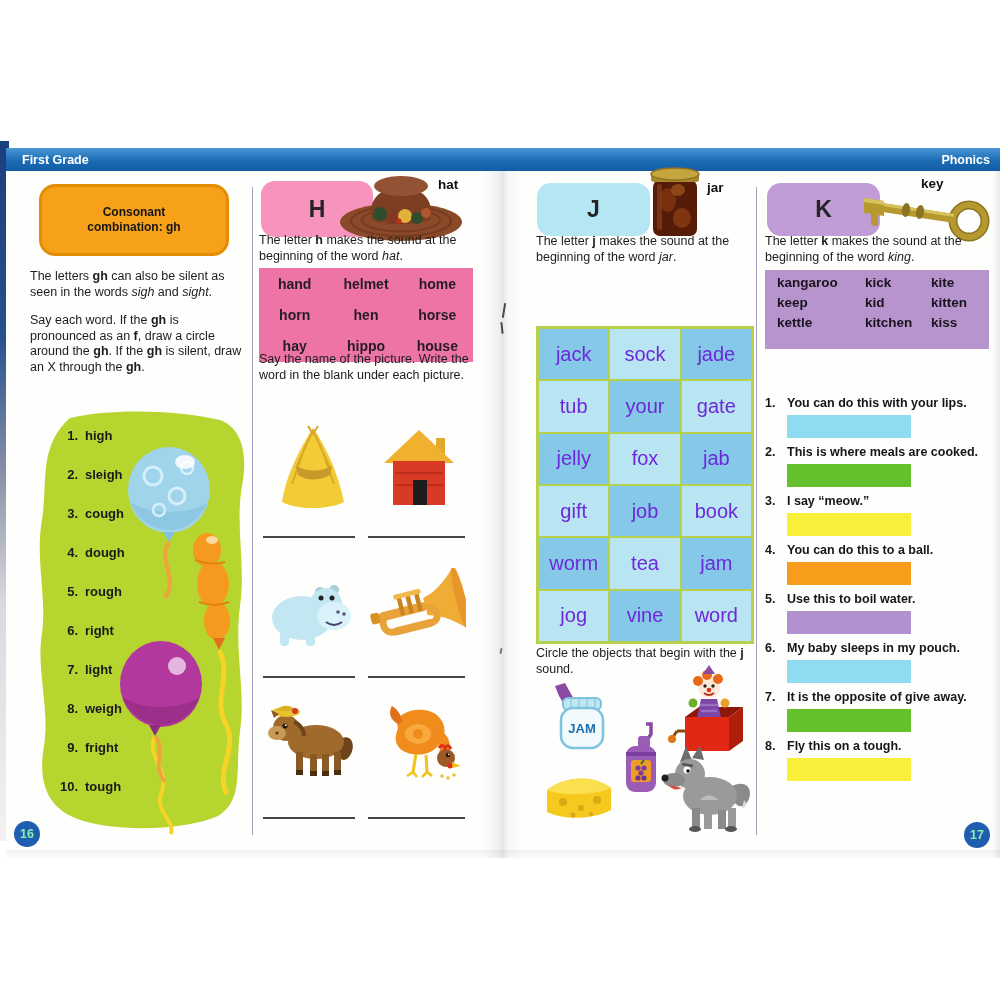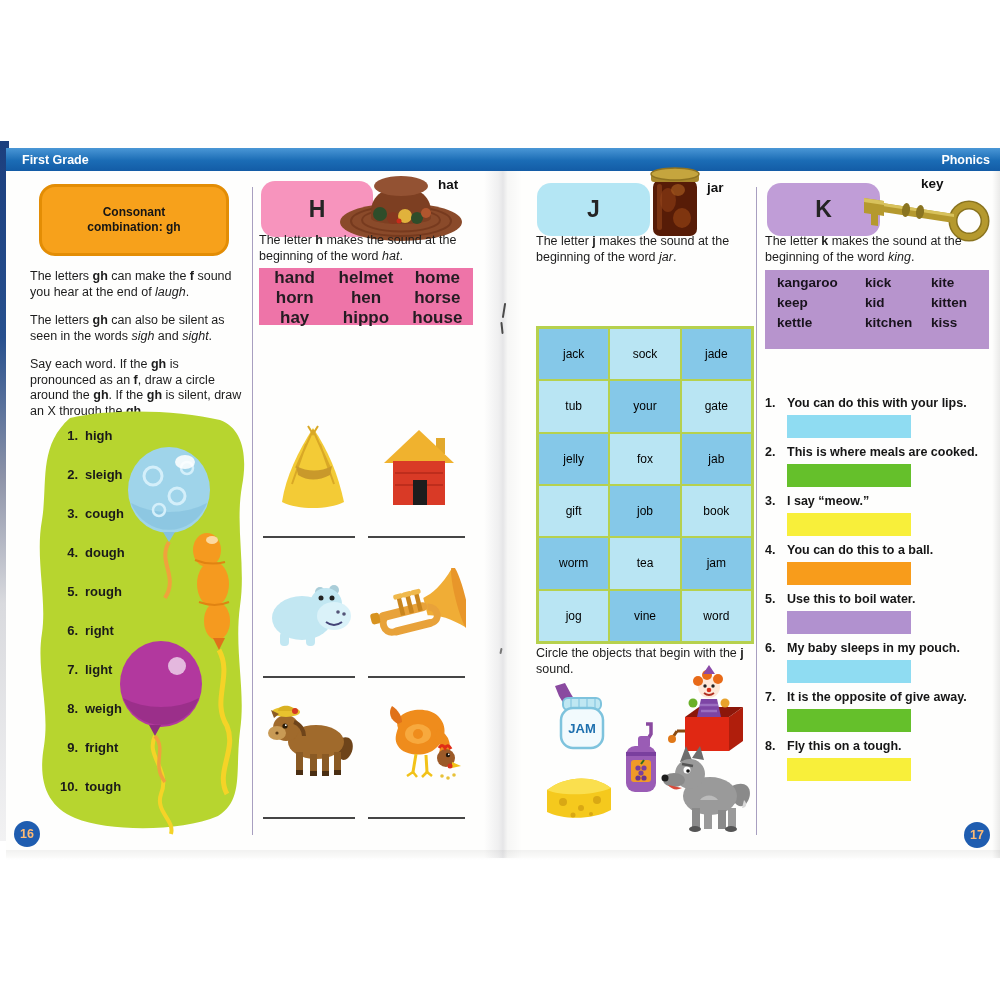--- a/index.html
+++ b/index.html
@@ -19,21 +19,21 @@
   .right-edge-shade{position:absolute;left:992px;top:171px;width:8px;height:687px;
     background:linear-gradient(90deg,rgba(0,0,0,0),rgba(0,0,0,0.08));}
   .vrule{position:absolute;top:187px;height:648px;width:1px;background:#a89fc0;}
   #vrule1{left:252px;} #vrule2{left:756px;}
   .spine{position:absolute;left:484px;top:171px;width:38px;height:687px;
     background:linear-gradient(90deg,rgba(0,0,0,0) 0%,rgba(110,110,125,0.10) 38%,rgba(110,110,125,0.17) 50%,rgba(0,0,0,0.03) 62%,rgba(0,0,0,0) 100%);}
   .spine-mark{position:absolute;background:#4a4a4a;border-radius:2px;}
   #smark1{left:503px;top:303px;width:2px;height:15px;transform:rotate(9deg);}
   #smark2{left:501px;top:322px;width:2px;height:12px;transform:rotate(-6deg);}
   #smark3{left:500px;top:648px;width:2px;height:6px;transform:rotate(12deg);background:#777;}
-  .pageno{position:absolute;width:26px;height:26px;border-radius:50%;background:#1f5db0;color:#fdba74;
+  .pageno{position:absolute;width:26px;height:26px;border-radius:50%;background:#1f5db0;color:#86efac;
     font-weight:bold;font-size:12.5px;display:flex;align-items:center;justify-content:center;}
   #p16{left:14px;top:821px;} #p17{left:964px;top:822px;}
   
   .para{font-size:12.5px;line-height:1.24;color:#1c1c1c;}
   .b{font-weight:bold;} .i{font-style:italic;}
   
   .gh-title{position:absolute;left:39px;top:184px;width:184px;height:66px;background:#f7a11b;
     border:3px solid #e38d05;border-radius:16px;display:flex;flex-direction:column;align-items:center;
     justify-content:center;font-weight:bold;font-size:12px;color:#151515;line-height:1.25;}
   .gh-paras{position:absolute;left:30px;top:269px;width:218px;}
@@ -44,36 +44,36 @@
   .gh-item{display:flex;}
   .gh-item .num{width:26px;text-align:right;margin-right:7px;}
   .balloons{position:absolute;left:115px;top:438px;}
   
   .h-box{position:absolute;left:261px;top:181px;width:112px;height:56px;background:#f794bd;
     border-radius:14px;display:flex;align-items:center;justify-content:center;
     font-weight:bold;font-size:23px;color:#242424;}
   .img-label{position:absolute;font-weight:bold;font-size:13.5px;color:#111;}
   #hat-label{left:438px;top:177px;} #jar-label{left:707px;top:180px;} #key-label{left:921px;top:176px;}
   .h-intro{position:absolute;left:259px;top:233px;width:224px;}
-  .h-table{position:absolute;left:259px;top:268px;width:214px;height:57px;background:#ee74a8;
+  .h-table{position:absolute;left:259px;top:268px;width:214px;height:94px;background:#ee74a8;
     display:grid;grid-template-columns:1fr 1fr 1fr;grid-template-rows:1fr 1fr 1fr;
-    align-items:center;justify-items:center;font-weight:bold;font-size:17px;color:#241c22;}
+    align-items:center;justify-items:center;font-weight:bold;font-size:14px;color:#241c22;}
   .h-instr{position:absolute;left:259px;top:352px;width:224px;}
   .blank{position:absolute;height:2px;background:#454545;}
   
   .j-box{position:absolute;left:537px;top:183px;width:113px;height:53px;background:#b4e6f4;
     border-radius:14px;display:flex;align-items:center;justify-content:center;
     font-weight:bold;font-size:23px;color:#242424;}
   .j-intro{position:absolute;left:536px;top:234px;width:222px;}
   .j-instr1{position:absolute;left:536px;top:276px;width:222px;}
   .j-grid{position:absolute;left:536px;top:326px;width:214px;height:314px;
     display:grid;grid-template-columns:1fr 1fr 1fr;grid-template-rows:repeat(6,1fr);
     border:2px solid #b6d14e;}
   .j-grid .jcell{border:1px solid #b6d14e;display:flex;align-items:center;justify-content:center;
-    font-size:12px;color:#000000;}
+    font-size:20px;color:#6d28d9;}
   .j-grid .jcell:nth-child(odd){background:#85c8e8;}
   .j-grid .jcell:nth-child(even){background:#b9e5f3;}
   .j-instr2{position:absolute;left:536px;top:646px;width:222px;}
   
   .k-box{position:absolute;left:767px;top:183px;width:113px;height:53px;background:#c09dd7;
     border-radius:14px;display:flex;align-items:center;justify-content:center;
     font-weight:bold;font-size:23px;color:#242424;}
   .k-intro{position:absolute;left:765px;top:234px;width:230px;}
   .k-bank{position:absolute;left:765px;top:270px;width:224px;height:79px;background:#b794cd;
     display:grid;grid-template-columns:88px 66px 1fr;grid-template-rows:1fr 1fr 1fr;
@@ -109,21 +109,20 @@
   <div class="spine-mark" id="smark1"></div>
   <div class="spine-mark" id="smark2"></div>
   <div class="spine-mark" id="smark3"></div>
 
   <div class="gh-title">
     <span>Consonant</span>
     <span>combination: gh</span>
   </div>
 
   <div class="gh-paras">
-    <p class="para"><span>The letters </span><span class="b">gh</span><span> can make the </span><span class="b">f</span><span> sound you hear at the end of </span><span class="i">laugh</span><span>.</span></p>
     <p class="para"><span>The letters </span><span class="b">gh</span><span> can also be silent as seen in the words </span><span class="i">sigh</span><span> and </span><span class="i">sight</span><span>.</span></p>
     <p class="para"><span>Say each word. If the </span><span class="b">gh</span><span> is pronounced as an </span><span class="b">f</span><span>, draw a circle around the </span><span class="b">gh</span><span>. If the </span><span class="b">gh</span><span> is silent, draw an X through the </span><span class="b">gh</span><span>.</span></p>
   </div>
 
   <svg class="gh-blob" viewBox="0 0 224 432">
     <path d="M42,12 C82,2 152,4 192,14 C214,22 220,48 214,80 C207,120 218,160 212,200
              C206,245 218,285 212,325 C207,365 216,394 190,410 C152,426 82,426 47,412
              C18,400 10,374 16,340 C22,302 8,264 14,227 C19,192 7,152 14,114 C20,77 10,40 42,12 Z" fill="#b7d52f"></path>
   </svg>
 
@@ -231,20 +230,21 @@
     <span>helmet</span>
     <span>home</span>
     <span>horn</span>
     <span>hen</span>
     <span>horse</span>
     <span>hay</span>
     <span>hippo</span>
     <span>house</span>
   </div>
 
+  <div class="h-instr para">Say the name of the picture. Write the word in the blank under each picture.</div>
 
   <svg class="abs" style="left:278px;top:424px;" width="70" height="88" viewBox="0 0 70 88">
     <path d="M35,4 C20,28 8,52 4,78 C20,86 50,86 66,78 C60,50 50,26 35,4 Z" fill="#f3cb36"></path>
     <path d="M35,6 L18,44 M35,6 L52,44 M28,20 L14,60 M42,20 L56,60" stroke="#d9a826" stroke-width="2" fill="none"></path>
     <path d="M18,42 C30,48 42,48 54,42 L52,51 C40,57 30,57 20,51 Z" fill="#c9992b"></path>
     <path d="M30,2 L35,10 L40,2" stroke="#d9a826" stroke-width="2" fill="none"></path>
   </svg>
   <svg class="abs" style="left:383px;top:428px;" width="72" height="80" viewBox="0 0 72 80">
     <rect x="53" y="10" width="9" height="16" fill="#e2a92c"></rect>
     <polygon points="36,2 71,35 1,35" fill="#f0b22e"></polygon>

